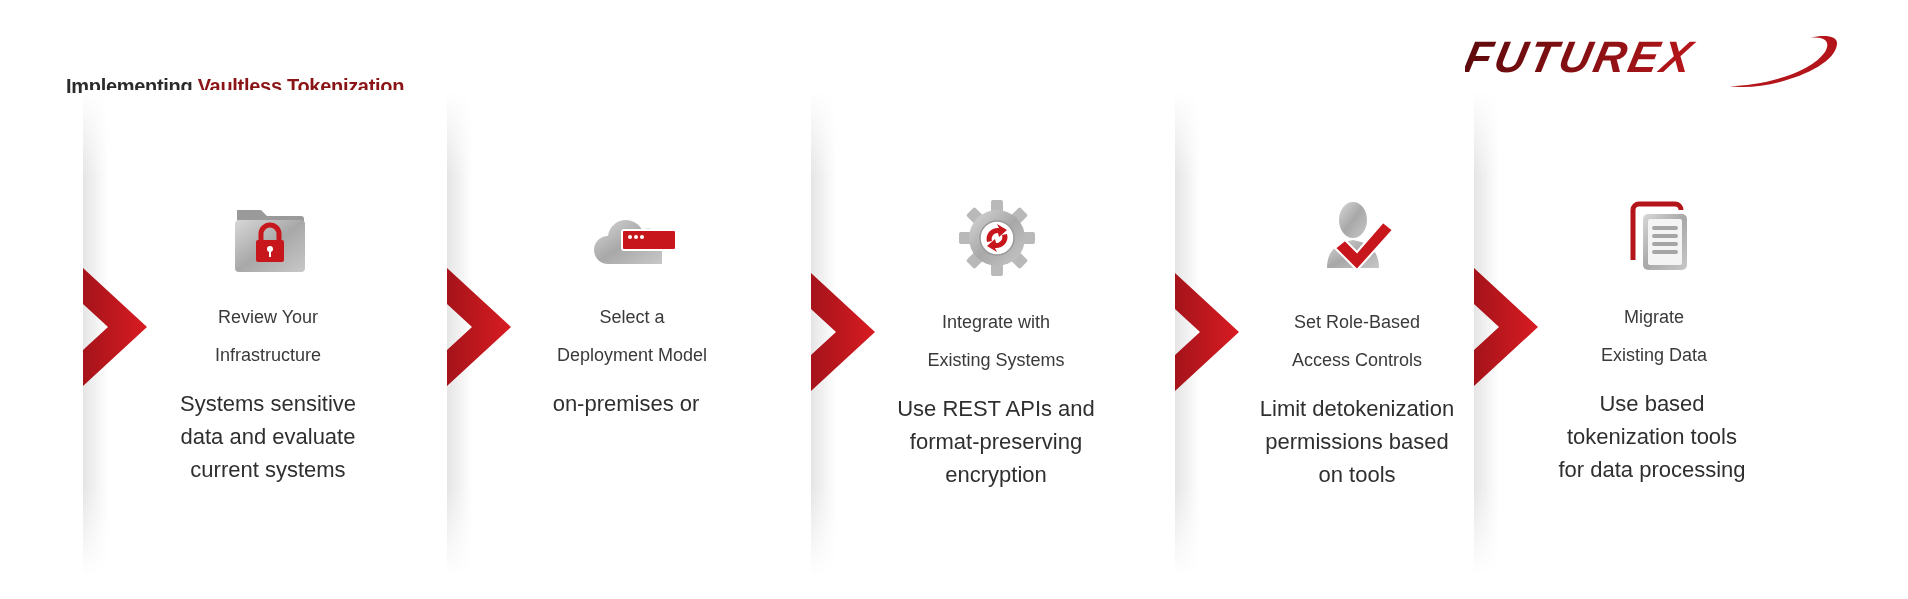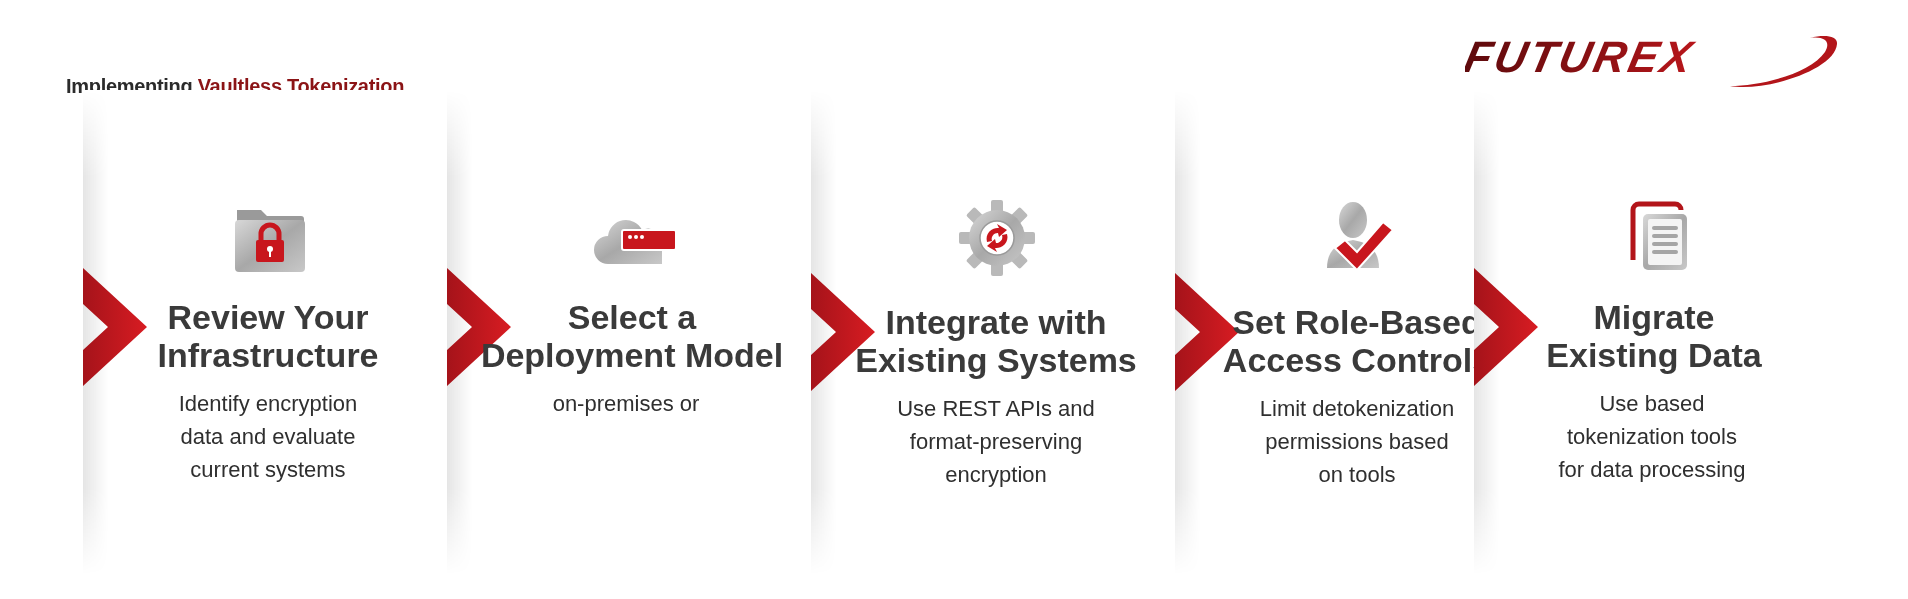--- a/index.html
+++ b/index.html
@@ -26,21 +26,21 @@
     background: linear-gradient(to right, rgba(0,0,0,0.10), rgba(0,0,0,0.0));
     -webkit-mask-image: linear-gradient(to bottom, rgba(0,0,0,0) 0%, #000 18%, #000 82%, rgba(0,0,0,0) 100%);
     mask-image: linear-gradient(to bottom, rgba(0,0,0,0) 0%, #000 18%, #000 82%, rgba(0,0,0,0) 100%);
   }
   .chevron { position: absolute; left: 0; width: 64px; height: 118px; }
 
   .icon { position: absolute; width: 90px; height: 80px; }
 
   .step-title {
     position: absolute; width: 320px; text-align: center;
-    font-size: 34px; line-height: 38px; color: #3a3a3a; font-weight: bold;
+    font-size: 18px; line-height: 38px; color: #3a3a3a; font-weight: normal;
   }
   .step-desc {
     position: absolute; width: 320px; text-align: center;
     font-size: 22px; line-height: 33px; color: #2f2f2f;
   }
 </style>
 </head>
 <body>
 
 <div class="title">
@@ -86,21 +86,21 @@
       <path d="M36 40 v-8 a9 9 0 0 1 18 0 v8" stroke="#c8161d" stroke-width="5" fill="none"></path>
       <rect x="31" y="38" width="28" height="22" rx="2" fill="#c8161d"></rect>
       <circle cx="45" cy="47" r="3" fill="#fff"></circle>
         <rect x="44" y="48" width="2" height="7" fill="#fff"></rect>
     </svg>
     <div class="step-title" style="left:25px; top:208px;">
       <div>Review Your</div>
         <div>Infrastructure</div>
     </div>
     <div class="step-desc" style="left:25px; top:297px;">
-      <div>Identify encryption</div>
+      <div>Systems sensitive</div>
         <div>data and evaluate</div>
         <div>current systems</div>
     </div>
   </div>
 
   <div class="panel" style="left:447px; width:370px;">
     <div class="shadow"></div>
     <svg class="chevron" style="top:178px;" viewBox="0 0 64 118">
       <polygon points="0,0 64,59 0,118 0,82 25,59 0,36" fill="url(#cg)"></polygon>
     </svg>

